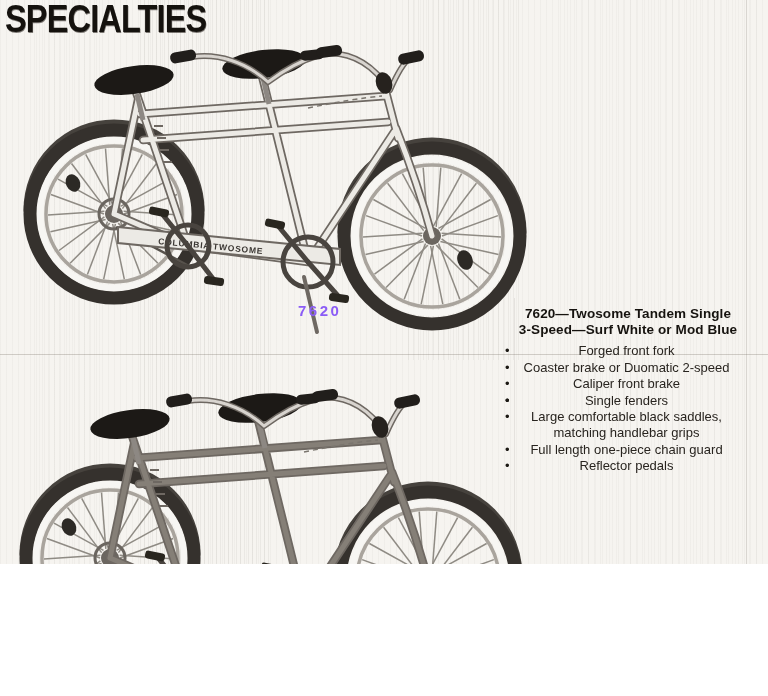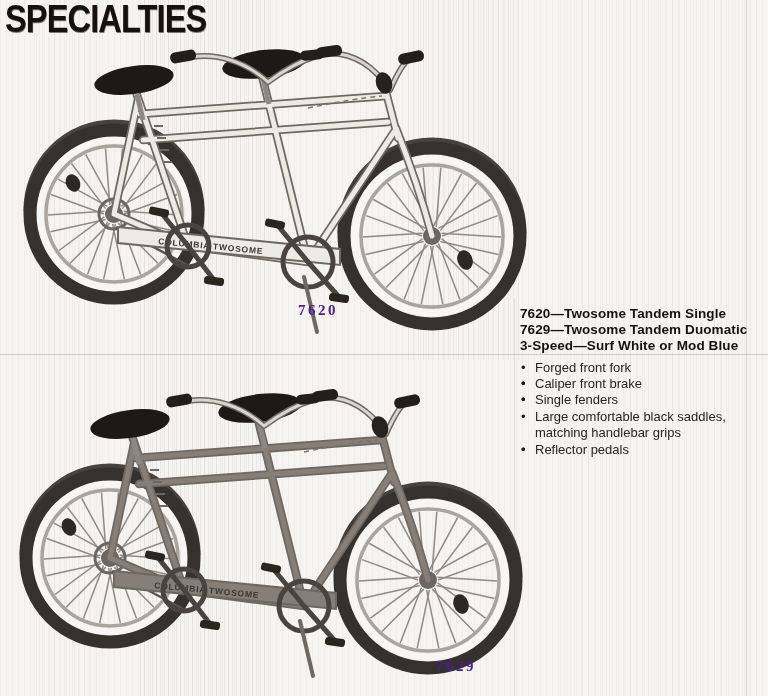--- a/index.html
+++ b/index.html
@@ -1,18 +1,18 @@
 <!DOCTYPE html>
 <html><head>
 <meta charset="utf-8">
 <style>
   html,body{margin:0;padding:0;}
   body{font-family:"Liberation Sans","DejaVu Sans",sans-serif;}
   #page{
-    position:relative;width:768px;height:696px;overflow:hidden;
+    position:relative;width:768px;height:564px;overflow:hidden;
     background:#f6f4f0;
   }
   
   .scan-texture{
     position:absolute;inset:0;pointer-events:none;
     background:repeating-linear-gradient(90deg, rgba(100,94,86,0.045) 0 1px, transparent 1px 6px);
   }
   .scan-streak{position:absolute;pointer-events:none;}
   .streak-a{left:140px;top:0;width:130px;height:696px;
     background:repeating-linear-gradient(90deg, rgba(95,89,80,0.075) 0 1px, transparent 1px 4px);}
@@ -32,27 +32,27 @@
     letter-spacing:-1px;line-height:1.0;
     transform:scaleX(0.88) scaleY(1.04);transform-origin:left top;
     text-shadow:0.6px 0.6px 0 rgba(25,20,15,0.55);
   }
 
   svg.bike{position:absolute;overflow:visible;}
   .bike-top{left:6px;top:36px;width:520px;height:310px;}
   .bike-bottom{left:2px;top:380px;width:520px;height:310px;}
 
   .model-label{
-    position:absolute;font-size:15px;font-weight:bold;color:#4c1d95;
-    letter-spacing:2.5px;z-index:5;font-family:Liberation Serif, serif;
+    position:absolute;font-size:15px;font-weight:bold;color:#8b5cf6;
+    letter-spacing:2.5px;z-index:5;
   }
   .label-7620{left:298px;top:302px;}
   .label-7629{left:436px;top:658px;}
 
-  .details{position:absolute;left:520px;top:306px;width:248px;color:#16130f;}
+  .details{position:absolute;left:504px;top:306px;width:248px;color:#16130f;text-align:center;}
   .details .heading div{
     font-size:13.5px;font-weight:bold;line-height:16.2px;letter-spacing:0.1px;white-space:nowrap;
   }
   .feature-list{
     list-style:none;margin:5px 0 0 0;padding:0;width:230px;
     font-size:13px;line-height:16.4px;color:#28241f;
   }
   .feature-list li{position:relative;padding-left:15px;}
   .feature-list .bullet{position:absolute;left:1px;top:0;font-size:13px;color:#1c1914;}
   .defs-holder{position:absolute;width:0;height:0;}
@@ -212,27 +212,26 @@
   <svg class="bike bike-bottom" viewBox="0 0 520 310" style="color: rgb(133, 127, 119);">
     <use href="#tandem-def"></use>
   </svg>
 
   <div class="model-label label-7620">7620</div>
   <div class="model-label label-7629">7629</div>
 
   <div class="details">
     <div class="heading">
       <div>7620—Twosome Tandem Single</div>
-      <div>7629—Twosome Tandem Duomatic</div>
       <div>3-Speed—Surf White or Mod Blue</div>
     </div>
     <ul class="feature-list">
       <li><span class="bullet">•</span><span>Forged front fork</span></li>
-      <li><span class="bullet">•</span></li>
+      <li><span class="bullet">•</span><span>Coaster brake or Duomatic 2-speed</span></li>
       <li><span class="bullet">•</span><span>Caliper front brake</span></li>
       <li><span class="bullet">•</span></li>
       <li><span class="bullet">•</span><span>Single fenders</span></li>
       <li><span class="bullet">•</span><span>Large comfortable black saddles, matching handlebar grips</span></li>
-      <li><span class="bullet">•</span></li>
+      <li><span class="bullet">•</span><span>Full length one-piece chain guard</span></li>
       <li><span class="bullet">•</span><span>Reflector pedals</span></li>
     </ul>
   </div>
 </div>
 
 </body></html>

